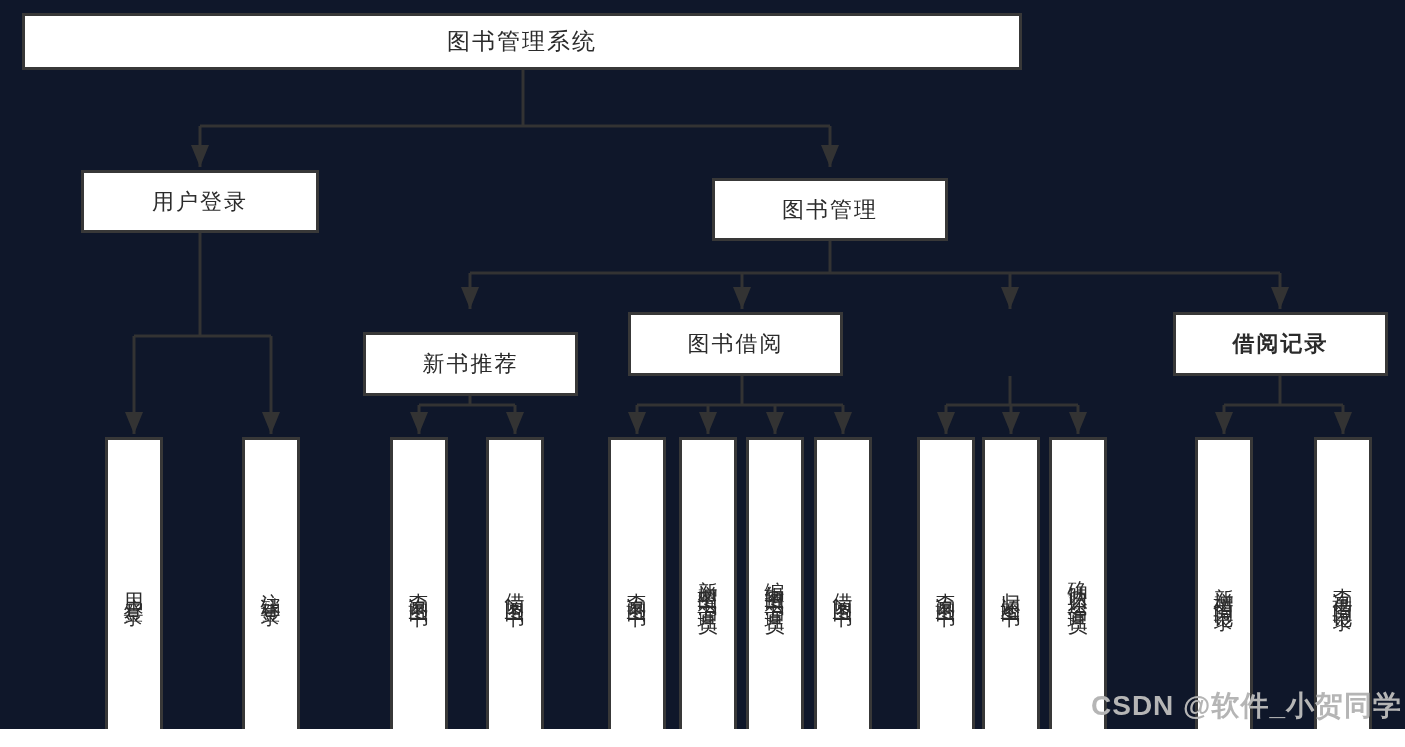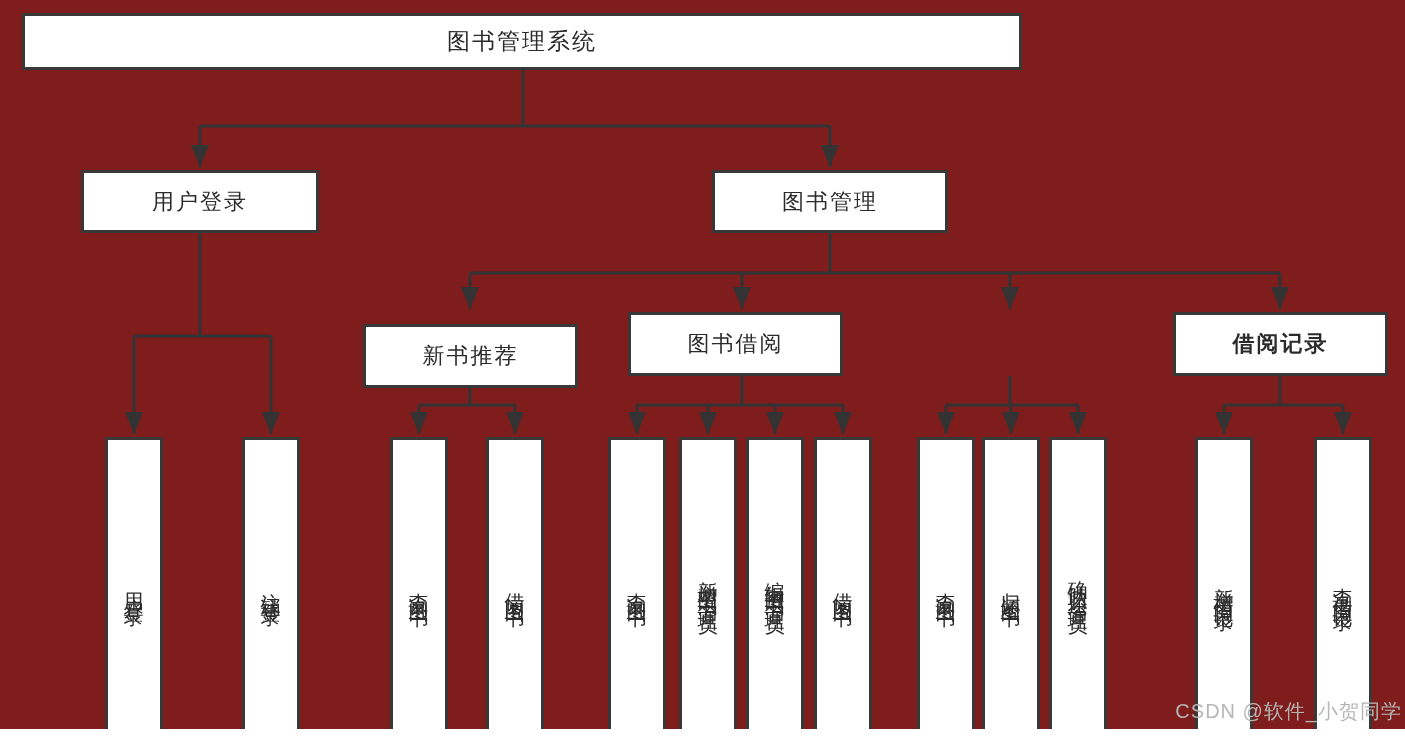--- a/index.html
+++ b/index.html
@@ -1,34 +1,34 @@
 <!DOCTYPE html>
 <html><head>
 <meta charset="utf-8">
 <style>
   html,body{margin:0;padding:0;background:#ffffff;}
   .canvas{
-    position:relative;width:1405px;height:729px;background:#7f1d1d;
+    position:relative;width:1405px;height:729px;background:#0f172a;
     font-family:"Liberation Sans",sans-serif;overflow:hidden;
   }
   .connectors{position:absolute;left:0;top:0;width:1405px;height:747px;}
   .node{
     position:absolute;display:flex;align-items:center;justify-content:center;
     border:3px solid #383838;background:#ffffff;color:#2b2b2b;
     box-sizing:border-box;text-align:center;white-space:nowrap;
   }
   .lvl1{font-size:23px;letter-spacing:2px;}
   .lvl2,.lvl3{font-size:22px;letter-spacing:2px;}
   .leaf{
     writing-mode:vertical-rl;text-orientation:mixed;
     font-size:20px;letter-spacing:5px;line-height:1.1;white-space:normal;
   }
   .watermark{
     position:absolute;right:3px;bottom:4px;z-index:6;
-    font-size:20px;color:#b5b5b5;letter-spacing:1px;
+    font-size:28px;color:#b5b5b5;letter-spacing:1px;font-weight:bold;
   }
 </style>
 </head>
 <body>
 
 <div class="canvas">
 
   <svg class="connectors" width="1405" height="747" viewBox="0 0 1405 747" xmlns="http://www.w3.org/2000/svg">
     <defs>
       <marker id="ah" markerUnits="userSpaceOnUse" markerWidth="26" markerHeight="22" refX="22" refY="10" orient="auto">
@@ -66,23 +66,23 @@
     <path d="M1078,405 V434" stroke="#333333" stroke-width="3" fill="none" marker-end="url(#ah)"></path>
 
     <path d="M1280,376 V405 M1224,405 H1343" stroke="#333333" stroke-width="3" fill="none"></path>
     <path d="M1224,405 V434" stroke="#333333" stroke-width="3" fill="none" marker-end="url(#ah)"></path>
     <path d="M1343,405 V434" stroke="#333333" stroke-width="3" fill="none" marker-end="url(#ah)"></path>
   </svg>
 
   <div class="node lvl1" style="left:22px;top:13px;width:1000px;height:57px;">图书管理系统</div>
 
   <div class="node lvl2" style="left:81px;top:170px;width:238px;height:63px;">用户登录</div>
-  <div class="node lvl2" style="left:712px;top:170px;width:236px;height:63px;">图书管理</div>
+  <div class="node lvl2" style="left:712px;top:178px;width:236px;height:63px;">图书管理</div>
 
-  <div class="node lvl3" style="left:363px;top:324px;width:215px;height:64px;">新书推荐</div>
+  <div class="node lvl3" style="left:363px;top:332px;width:215px;height:64px;">新书推荐</div>
   <div class="node lvl3" style="left:628px;top:312px;width:215px;height:64px;">图书借阅</div>
   <div class="node lvl3" style="left:1173px;top:312px;width:215px;height:64px;font-weight:bold;">借阅记录</div>
 
   <div class="node leaf" style="left:105px;top:437px;width:58px;height:300px;">用户登录</div>
   <div class="node leaf" style="left:242px;top:437px;width:58px;height:300px;">注销登录</div>
 
   <div class="node leaf" style="left:390px;top:437px;width:58px;height:300px;">查询图书</div>
   <div class="node leaf" style="left:486px;top:437px;width:58px;height:300px;">借阅图书</div>
 
   <div class="node leaf" style="left:608px;top:437px;width:58px;height:300px;">查询图书</div>

